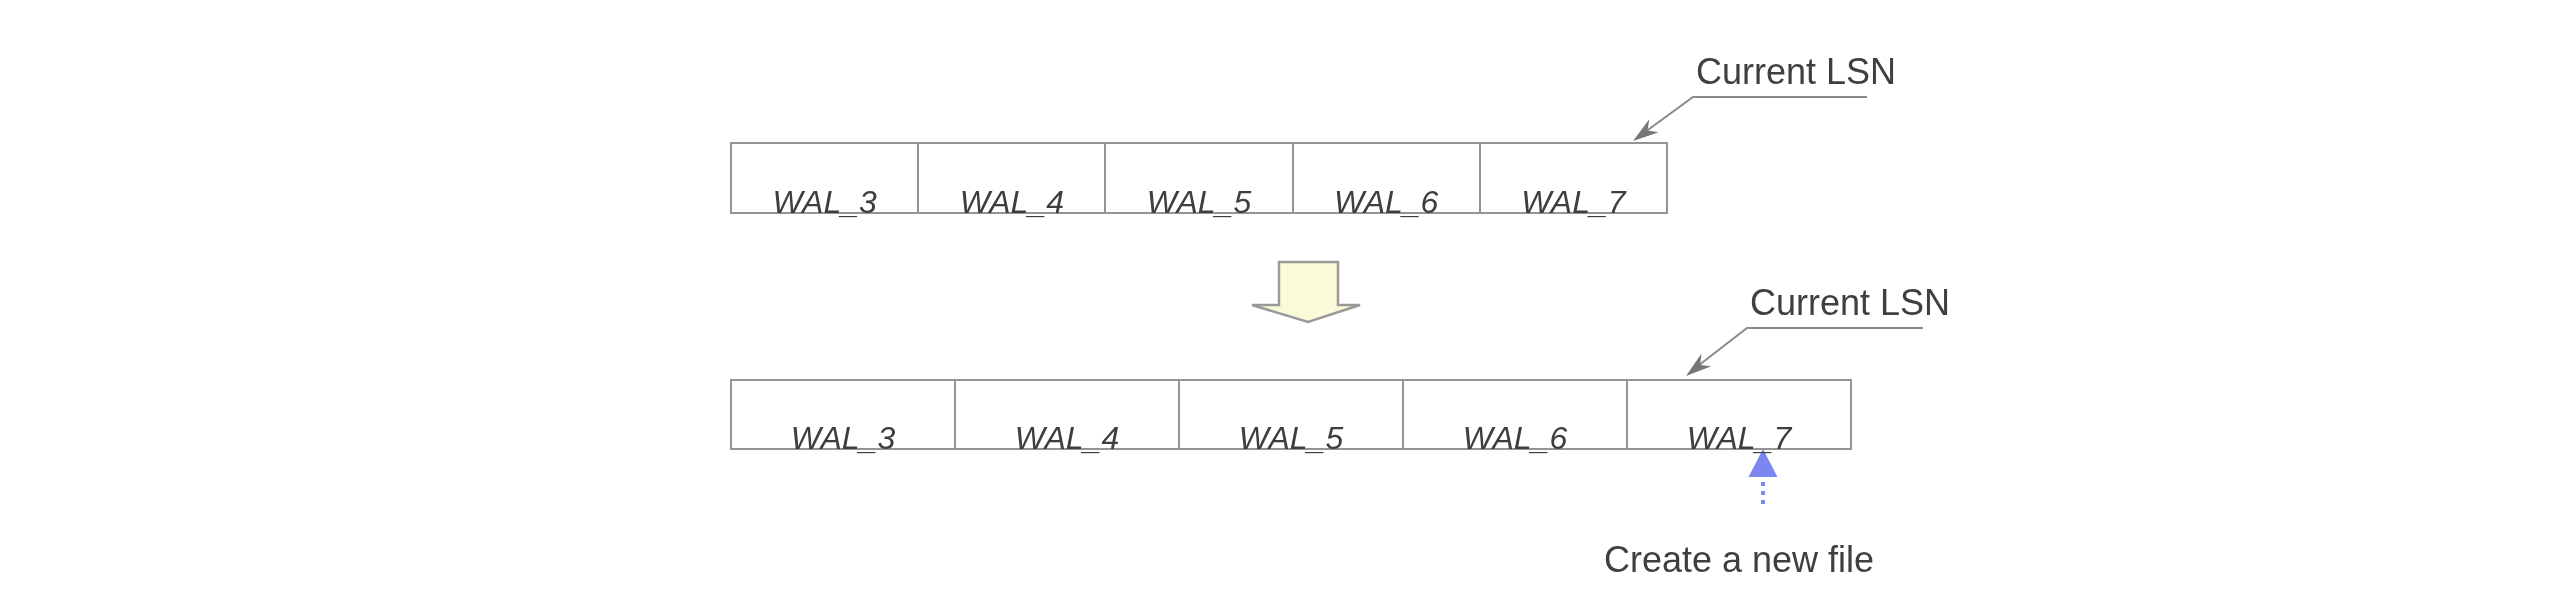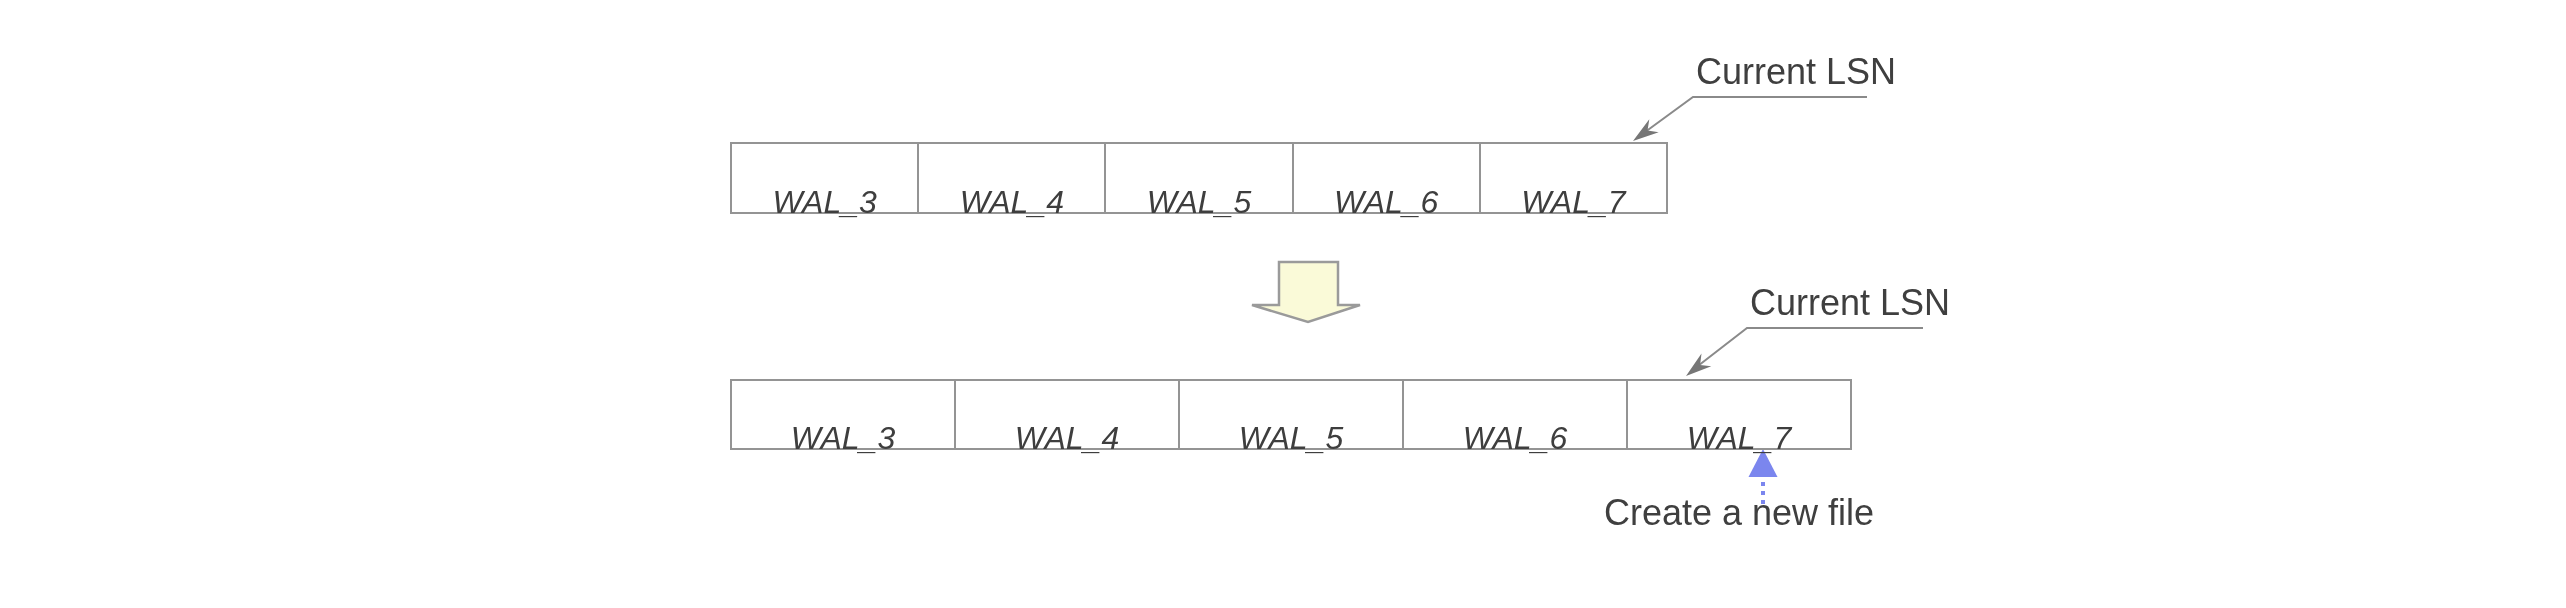--- a/index.html
+++ b/index.html
@@ -61,21 +61,21 @@
   }
   .annotation {
     position: absolute;
     font-size: 36px;
     color: #3f3f3f;
     line-height: 1.0;
     white-space: nowrap;
   }
   .lsn-before { left: 1696px; top: 54px; }
   .lsn-after  { left: 1750px; top: 285px; }
-  .create-note { left: 1604px; top: 495px; }
+  .create-note { left: 1604px; top: 542px; }
 </style>
 </head>
 <body>
 
 <div class="canvas">
 
   <svg class="overlay" viewBox="0 0 2566 608" xmlns="http://www.w3.org/2000/svg">
 
     <g>
       <polyline class="leader-line" points="1867,97 1693,97 1641,135"></polyline>

